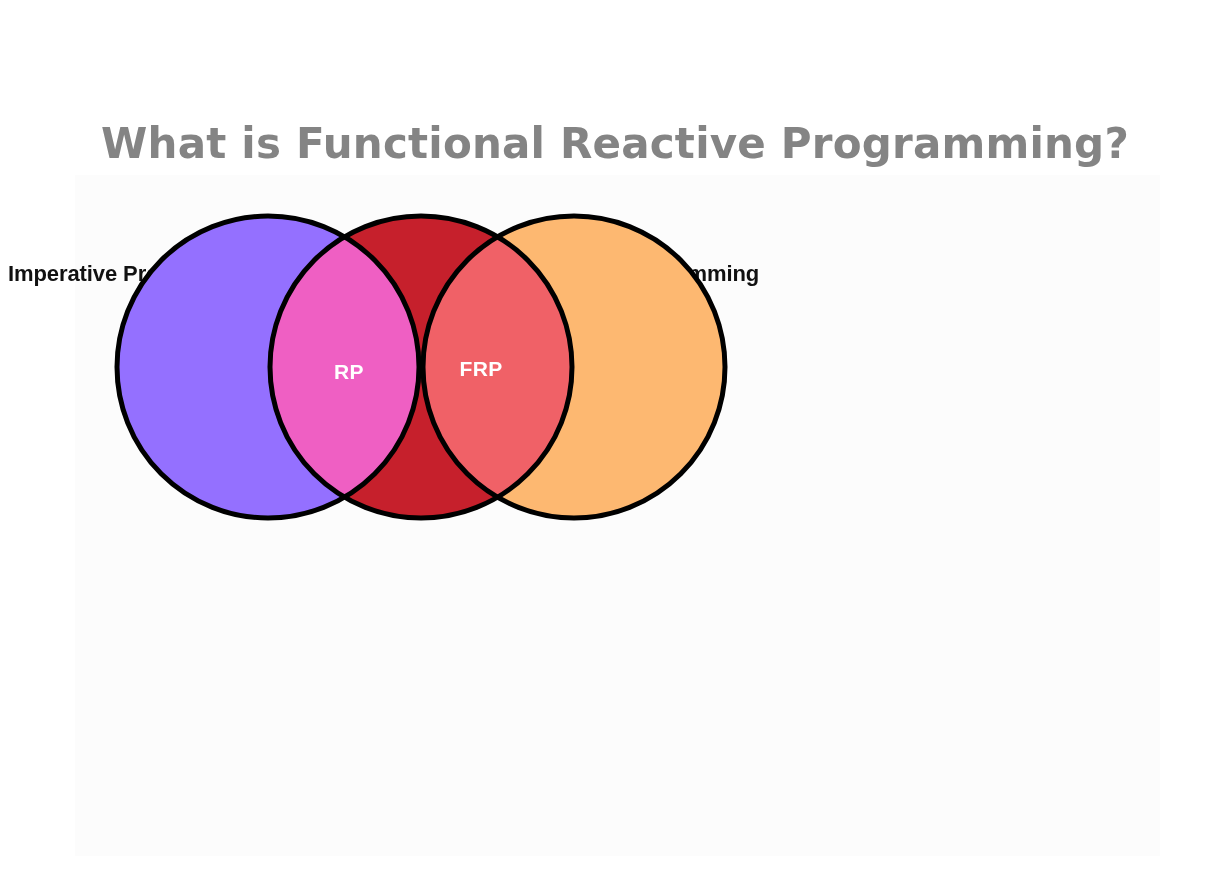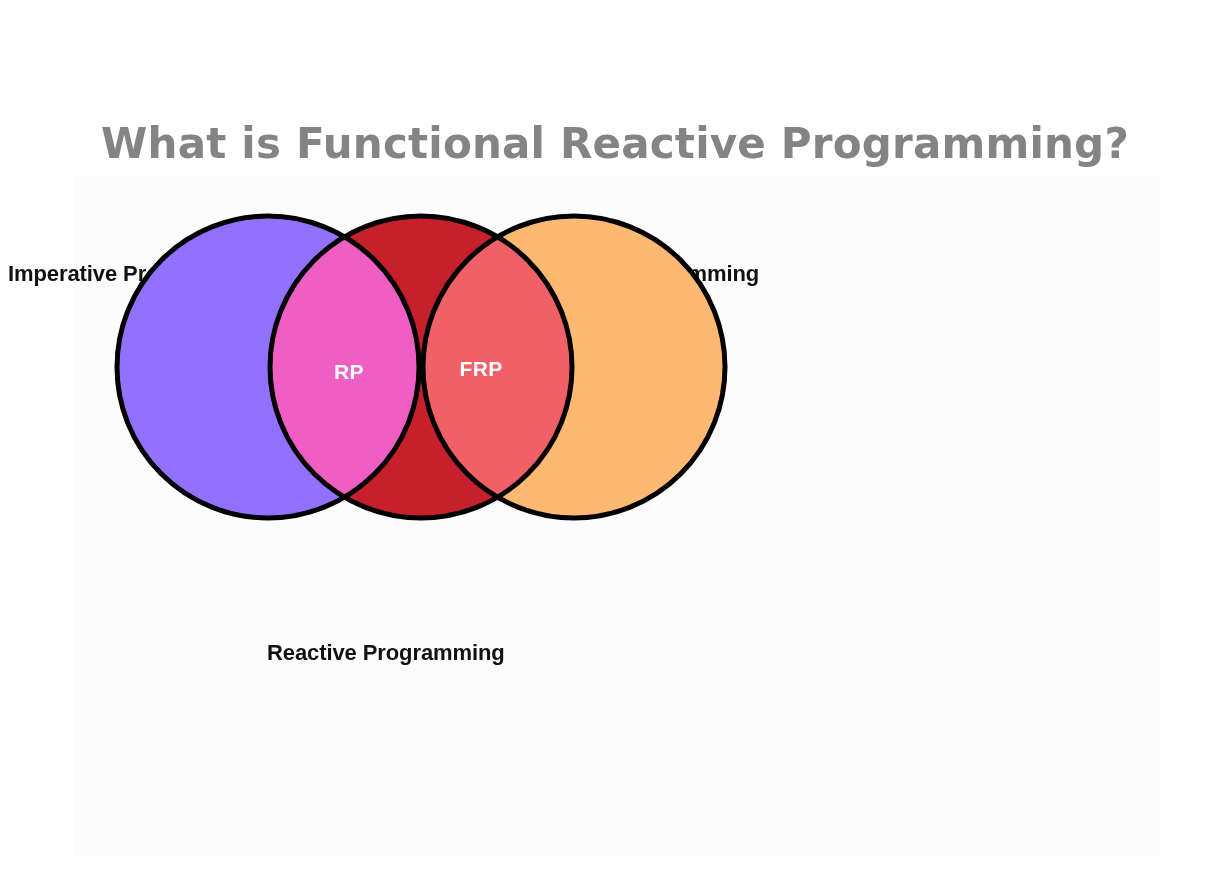--- a/index.html
+++ b/index.html
@@ -95,21 +95,20 @@
 <div id="page-root">
 
   <h1 class="page-title">What is Functional Reactive Programming?</h1>
 
   <div class="diagram-panel">
 
     <div class="venn-label label-imperative" style="left:-67px; top:86px;">Imperative Programming</div>
 
     <div class="venn-label label-functional" style="left:426px; top:86px;">Functional Programming</div>
 
-    <div class="venn-label label-reactive" style="left:192px; top:465px;">Reactive Programming</div>
 
     <svg class="venn-svg" viewBox="0 0 650 345" style="left:21px; top:20px;">
       <defs>
 
         <clipPath id="clip-left">
           <circle cx="172" cy="172" r="151"></circle>
         </clipPath>
 
         <clipPath id="clip-center">
           <circle cx="325" cy="172" r="151"></circle>

